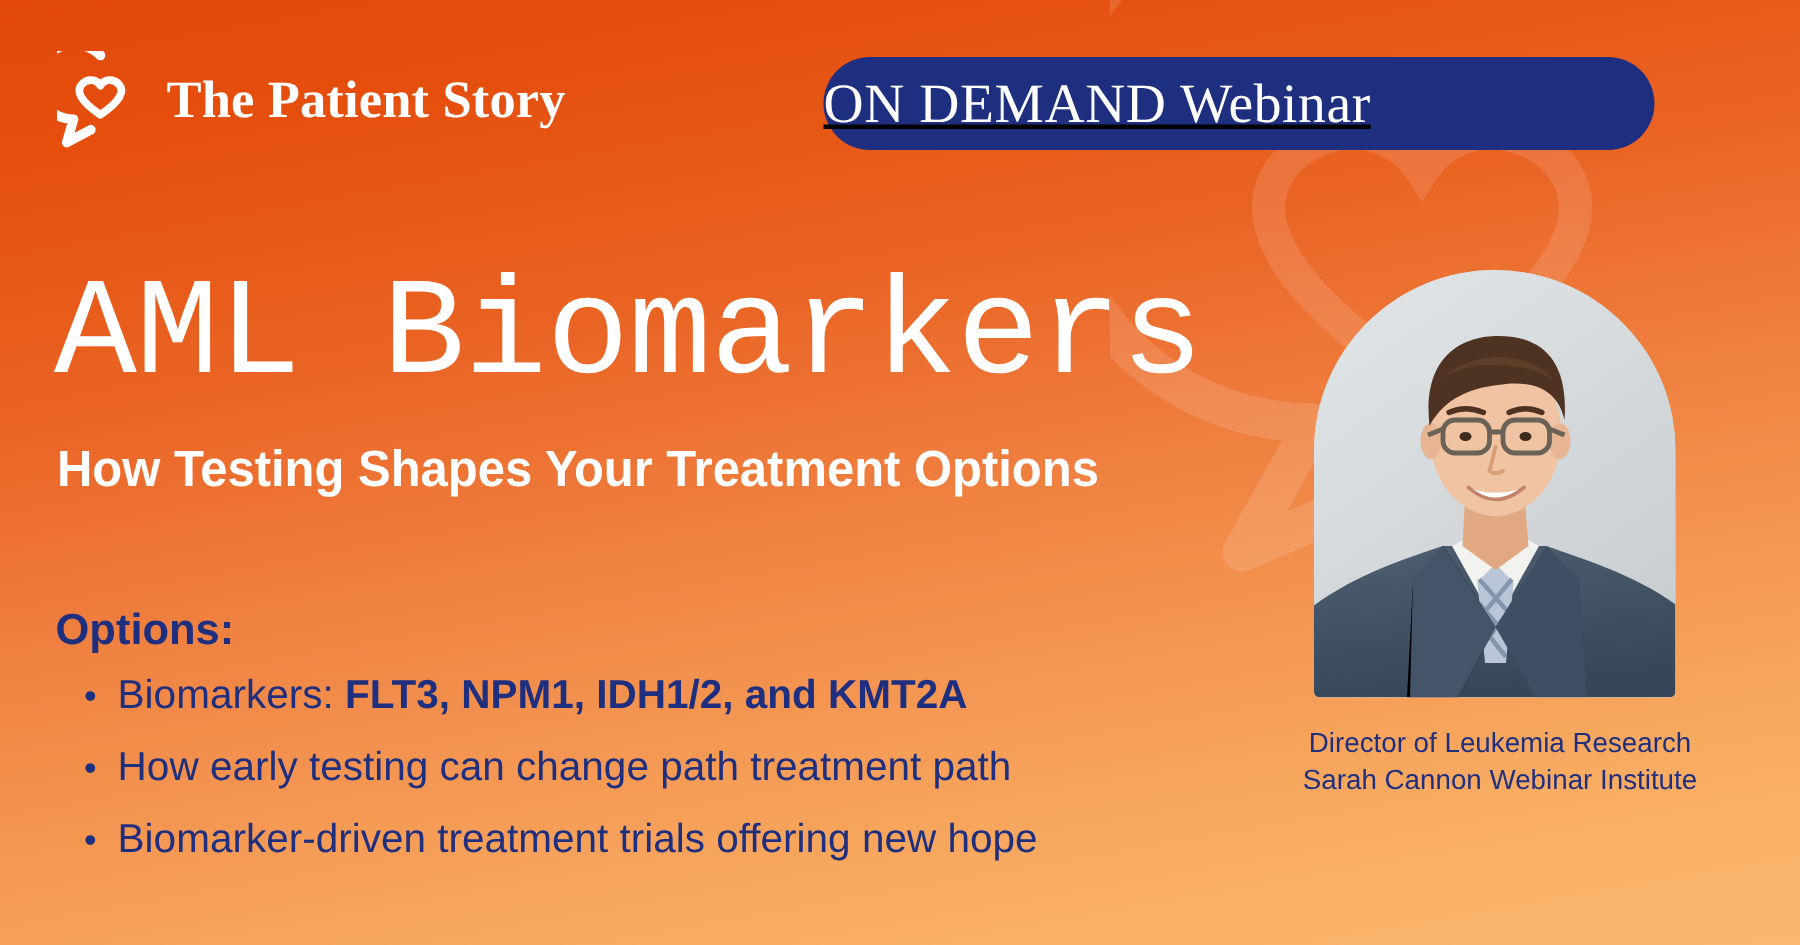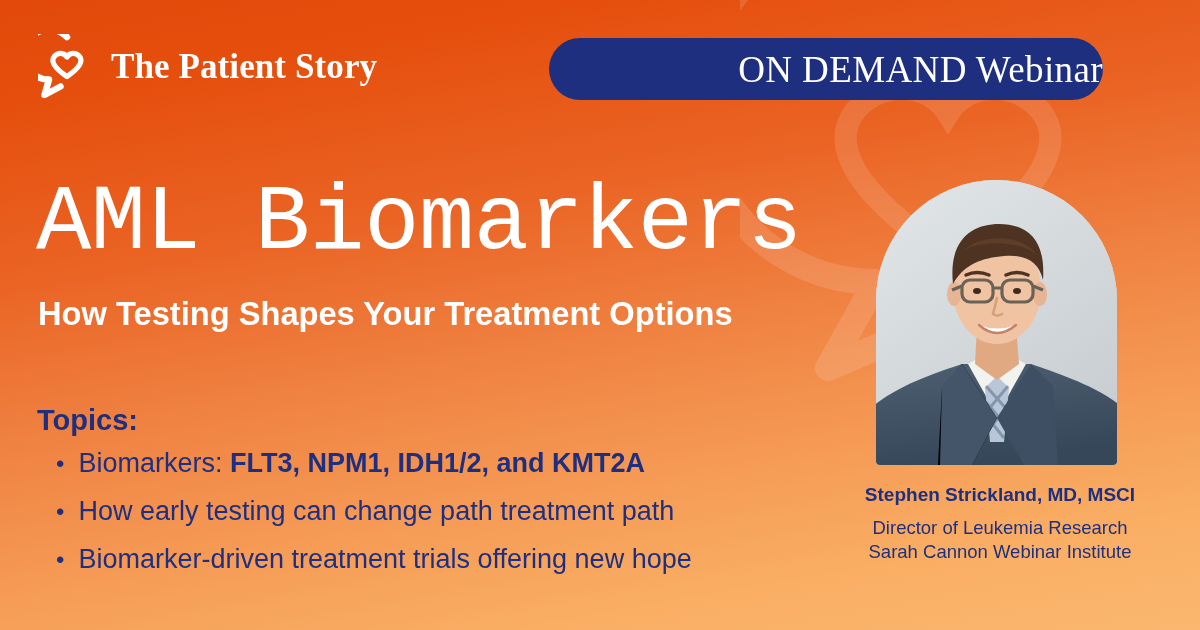--- a/index.html
+++ b/index.html
@@ -57,21 +57,22 @@
   .badge {
     position: absolute;
     left: 549px;
     top: 38px;
     width: 554px;
     height: 62px;
     background: #1f2f80;
     border-radius: 31px;
     display: flex;
     align-items: center;
-    justify-content: flex-end;
+    justify-content: flex-start;
+    text-decoration: underline;
   }
   .badge-text {
     font-family: "Liberation Serif", serif;
     font-size: 37px;
     color: #ffffff;
     letter-spacing: 0.4px;
     white-space: nowrap;
   }
 
   
@@ -205,21 +206,21 @@
     <span class="logo-text">The Patient Story</span>
   </div>
 
   <div class="badge">
     <span class="badge-text">ON DEMAND Webinar</span>
   </div>
 
   <div class="title">AML Biomarkers</div>
   <div class="subtitle">How Testing Shapes Your Treatment Options</div>
 
-  <div class="topics-heading">Topics:</div>
+  <div class="topics-heading">Options:</div>
   <ul class="topics-list" id="topics-list">
       <li class="topic-item">
         <span class="topic-bullet">•</span>
         <span class="topic-text">Biomarkers: <b>FLT3, NPM1, IDH1/2, and KMT2A</b></span>
       </li>
       <li class="topic-item">
         <span class="topic-bullet">•</span>
         <span class="topic-text">How early testing can change path treatment path</span>
       </li>
       <li class="topic-item">
@@ -289,18 +290,17 @@
       <path d="M130 95 Q141 90 152 95" stroke="#4e3322" stroke-width="3.5" fill="none" stroke-linecap="round"></path>
 
       <path d="M121 118 L117 134 Q121 137 126 134" stroke="#d9a077" stroke-width="2.6" fill="none" stroke-linecap="round"></path>
 
       <path d="M103 145 Q121 160 140 145 Q121 152 103 145 Z" fill="#ffffff"></path>
       <path d="M103 145 Q121 161 140 145" stroke="#c4826a" stroke-width="2.4" fill="none" stroke-linecap="round"></path>
     </svg>
   </div>
 
   <div class="speaker">
-    <div class="speaker-name">Stephen Strickland, MD, MSCI</div>
     <div class="speaker-role">Director of Leukemia Research</div>
     <div class="speaker-role">Sarah Cannon Webinar Institute</div>
   </div>
 
 </div>
 
 </body></html>

